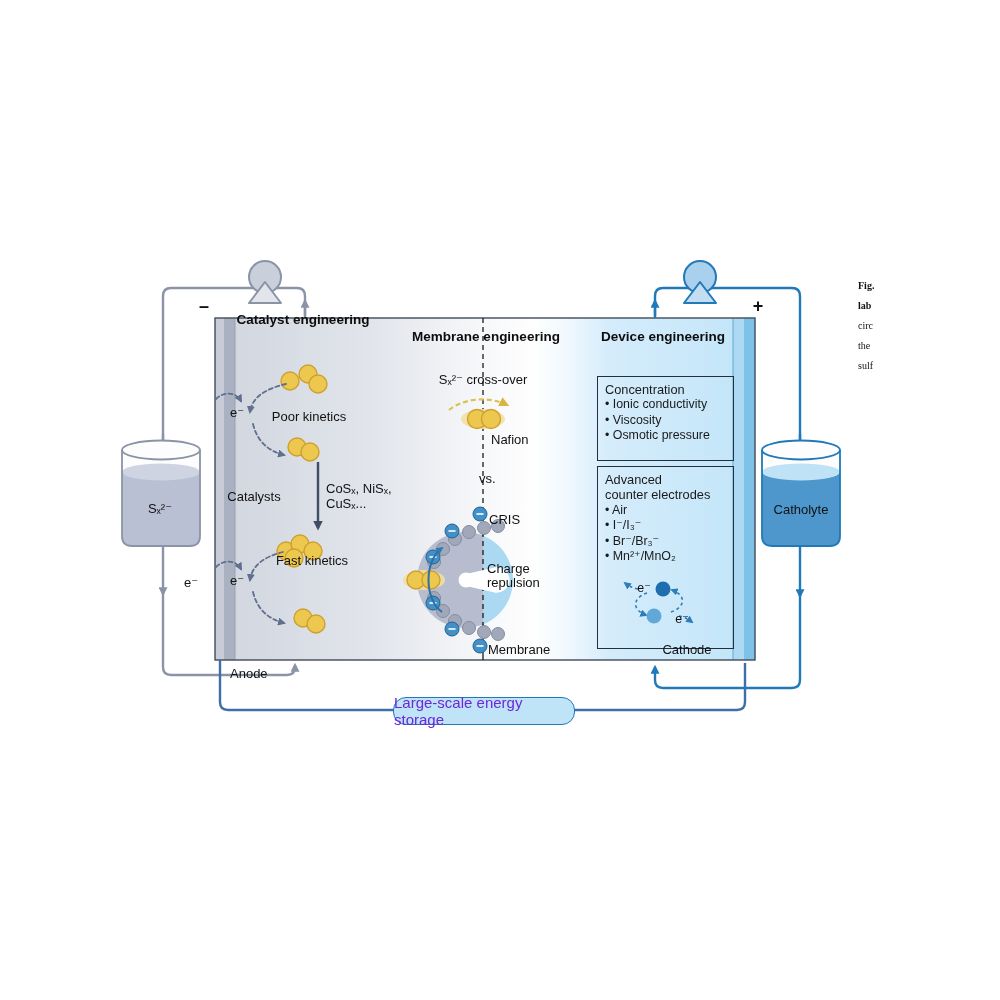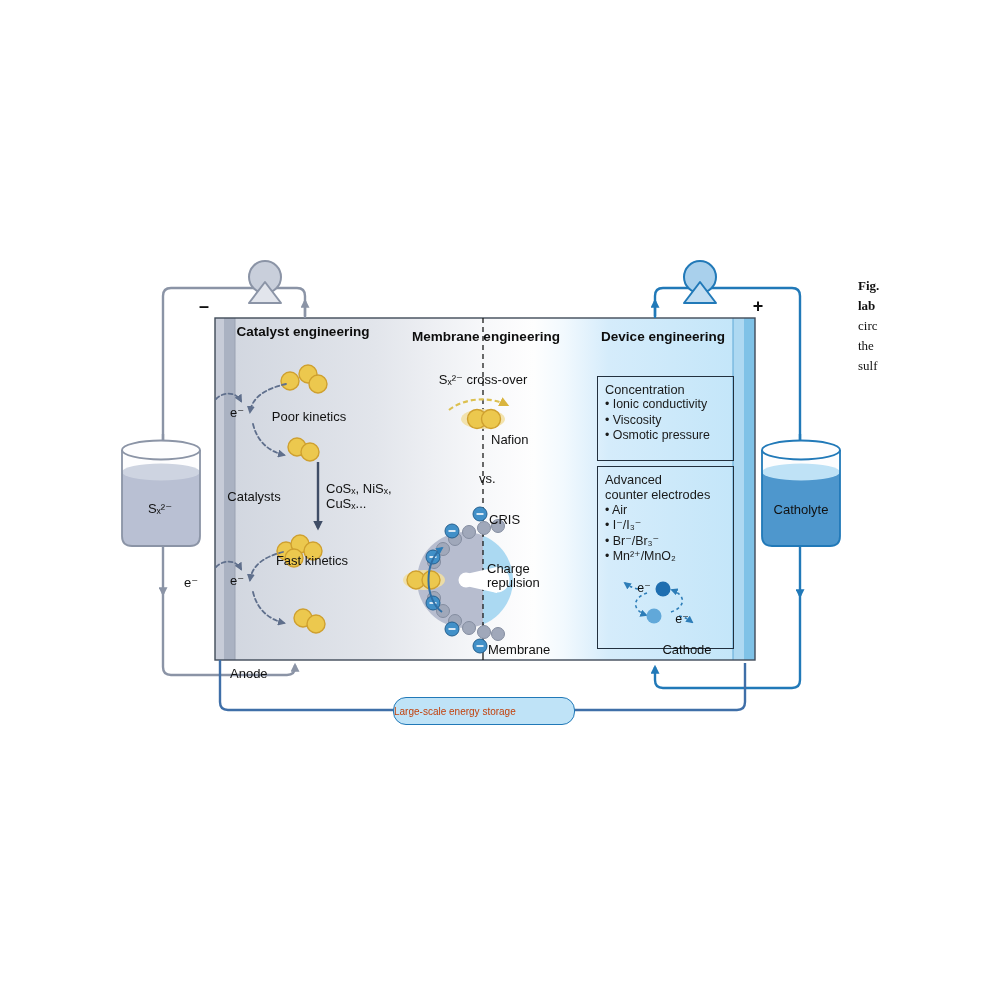--- a/index.html
+++ b/index.html
@@ -10,23 +10,23 @@
   .ctr{transform:translateX(-50%);}
   .hdr{font-weight:bold;font-size:13.5px;color:#0d0d0d;}
   .sm{font-size:12.4px;}
   .sign{font-weight:bold;font-size:18px;}
   .rt{text-align:center;}
   .infobox{position:absolute;z-index:3;border:1.3px solid #22303e;padding:5px 7px 23px 7px;
            font-size:12.4px;line-height:15.4px;background:transparent;}
   .infobox .bt{font-size:12.8px;}
   .pill{position:absolute;z-index:4;display:flex;align-items:center;
         background:#bfe3f7;border:1.8px solid #2179b8;border-radius:13px;
-        font-size:10px;color:#c2410c;}
+        font-size:15px;color:#6d28d9;}
   .caption{position:absolute;z-index:3;width:142px;overflow:hidden;
-           font-family:"Liberation Serif","DejaVu Serif",serif;font-size:13px;line-height:20px;color:#111;}
+           font-family:"Liberation Serif","DejaVu Serif",serif;font-size:10px;line-height:20px;color:#111;}
   .caption .b{font-weight:bold;}
 </style>
 </head>
 <body>
 
 <div id="stage">
 
 <svg id="fig-svg" width="1000" height="1000" viewBox="0 0 1000 1000">
   <defs>
     <linearGradient id="cellGrad" x1="0" y1="0" x2="1" y2="0">
@@ -205,21 +205,21 @@
     <path d="M 762,450 L 762,536 Q 762,546 772,546 L 830,546 Q 840,546 840,536 L 840,450" fill="#fdfdfe" stroke="none"></path>
     <path d="M 762,472 L 762,536 Q 762,546 772,546 L 830,546 Q 840,546 840,536 L 840,472 Z" fill="#4e97cd"></path>
     <ellipse cx="801" cy="472" rx="39" ry="8.5" fill="#bfe2f6"></ellipse>
     <path d="M 762,450 L 762,536 Q 762,546 772,546 L 830,546 Q 840,546 840,536 L 840,450" fill="none" stroke="#2179b8" stroke-width="1.8"></path>
     <ellipse cx="801" cy="450" rx="39" ry="9.5" fill="#fdfdfe" stroke="#2179b8" stroke-width="1.8"></ellipse>
   </g>
 
   <path d="M 220,660 L 220,702 Q 220,710 228,710 L 737,710 Q 745,710 745,702 L 745,663" stroke="#3f6fa8" stroke-width="2.4" fill="none"></path>
 </svg>
 
-<div class="lbl hdr ctr" style="left:303px;top:324px;">Catalyst engineering</div>
+<div class="lbl hdr ctr" style="left:303px;top:312px;">Catalyst engineering</div>
 <div class="lbl hdr ctr" style="left:486px;top:329px;">Membrane engineering</div>
 <div class="lbl hdr ctr" style="left:663px;top:329px;">Device engineering</div>
 
 <div class="lbl ctr" style="left:237px;top:405px;">e⁻</div>
 <div class="lbl ctr" style="left:309px;top:409px;">Poor kinetics</div>
 <div class="lbl rt" style="left:200px;top:489px;width:108px;">Catalysts</div>
 <div class="lbl" style="left:326px;top:481px;">CoSₓ, NiSₓ,</div>
 <div class="lbl" style="left:326px;top:496px;">CuSₓ...</div>
 <div class="lbl ctr" style="left:237px;top:573px;">e⁻</div>
 <div class="lbl ctr" style="left:312px;top:553px;text-align:right;">Fast kinetics</div>

